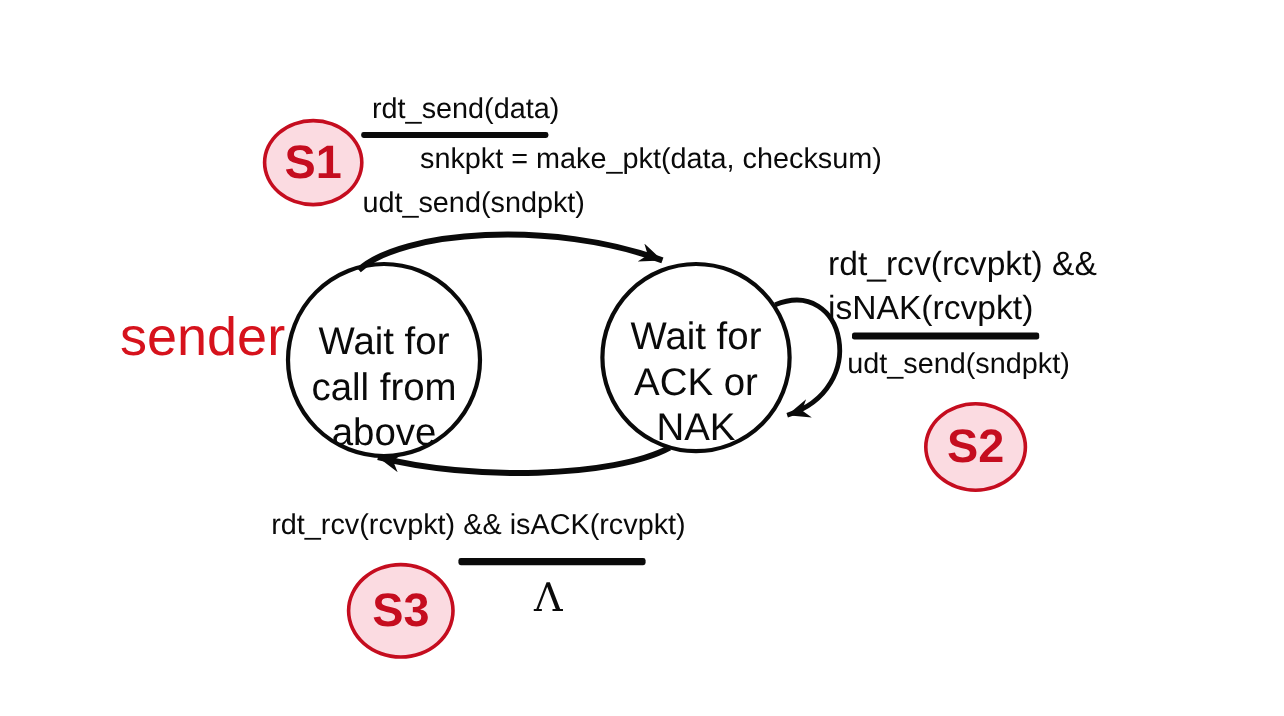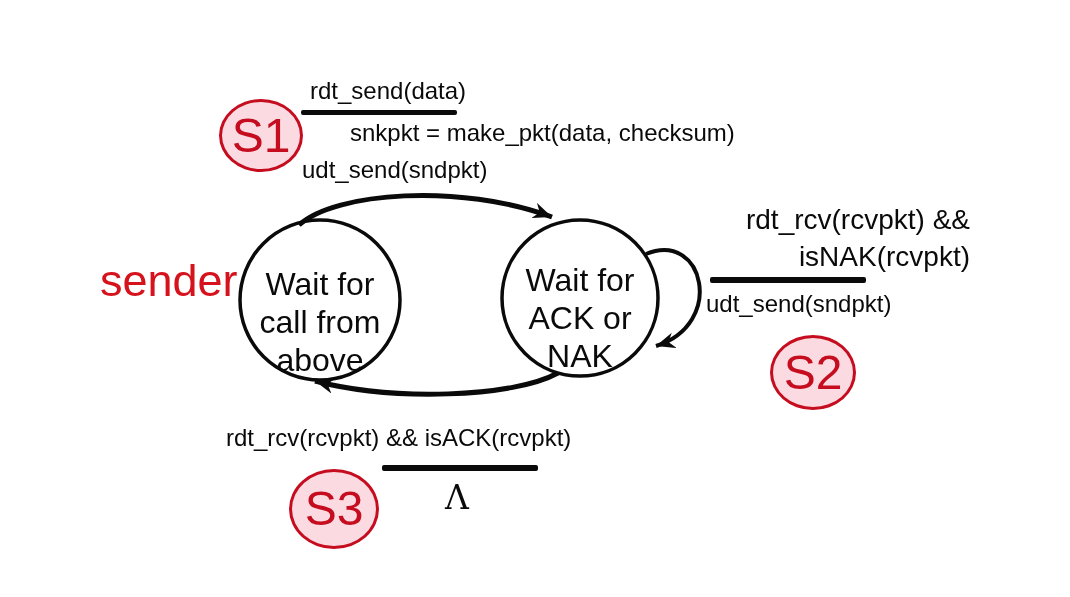--- a/index.html
+++ b/index.html
@@ -22,23 +22,23 @@
   .sender{
     position:absolute;left:54px;top:258px;
     font-size:45px;line-height:1;color:#d6121c;margin-left:46px;
   }
   .badge{
     position:absolute;display:flex;align-items:center;justify-content:center;
     background:#fbdbe1;border:3.5px solid #c50d1f;border-radius:50%;
     box-sizing:border-box;
   }
   .badge span{
-    font-size:48px;font-weight:normal;color:#c50d1f;line-height:1;
+    font-size:39px;font-weight:bold;color:#c50d1f;line-height:1;
   }
-  .s2block{position:absolute;left:690px;top:201px;width:280px;text-align:right;font-size:28px;line-height:37px;}
+  .s2block{position:absolute;left:690px;top:201px;width:280px;text-align:left;font-size:28px;line-height:37px;}
   .s2block span{display:block;}
   .lambda{
     position:absolute;left:407px;top:478px;width:100px;text-align:center;
     font-family:"DejaVu Serif", serif;font-size:33px;
   }
 </style>
 </head>
 <body>
 
 <div class="canvas">

